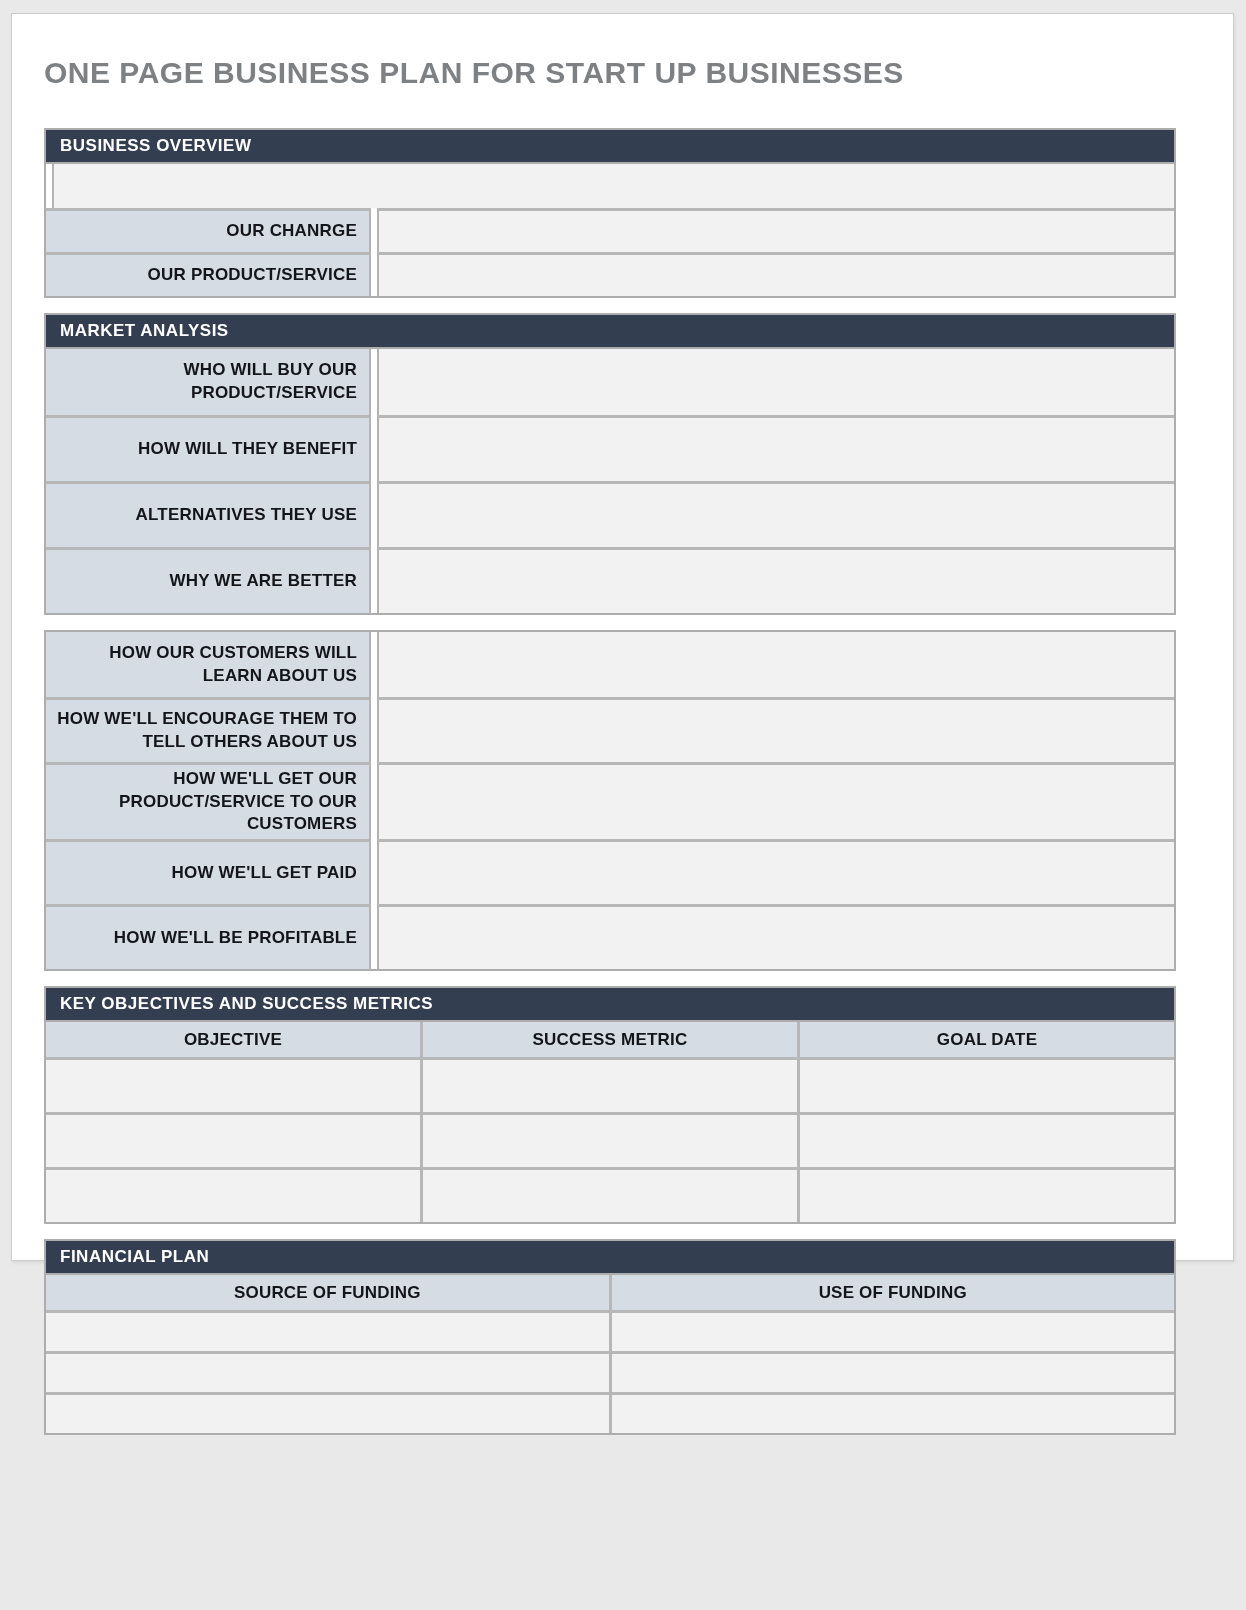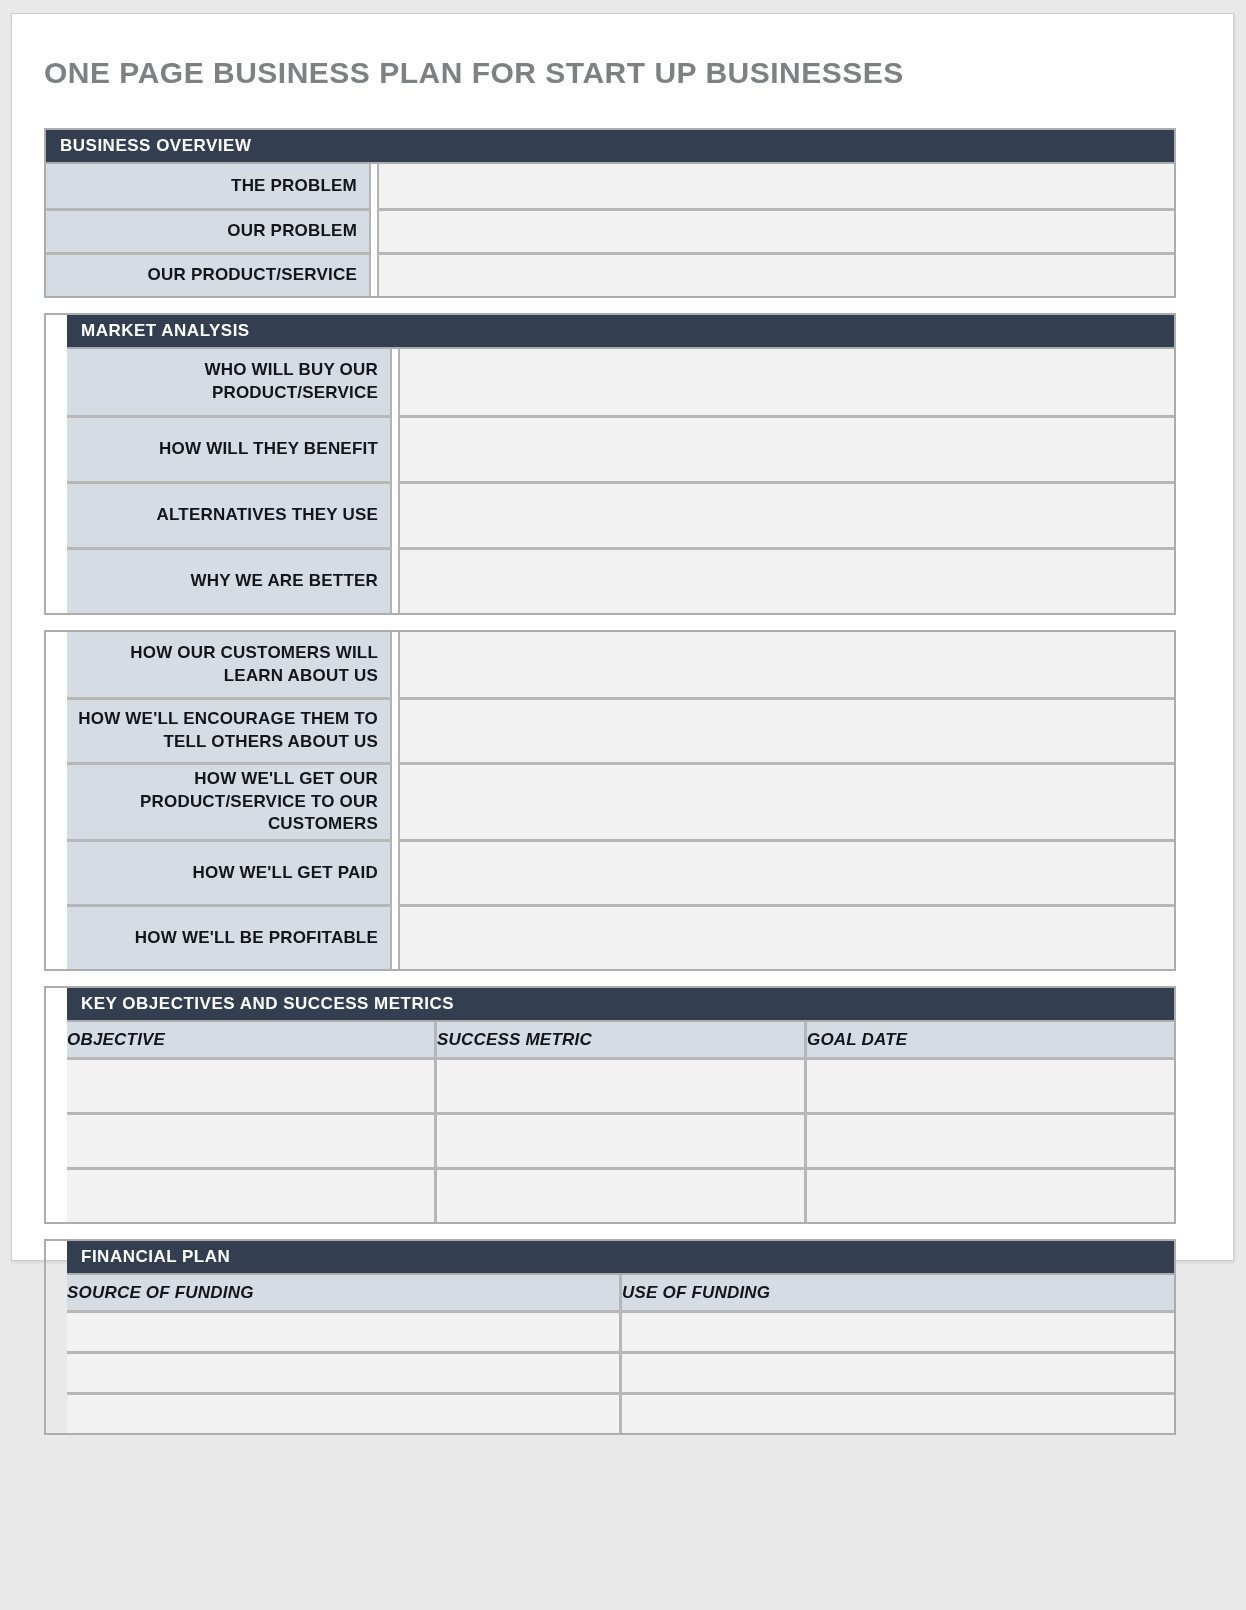--- a/index.html
+++ b/index.html
@@ -27,21 +27,21 @@
     font-size: 30px;
     font-weight: 700;
     letter-spacing: 0.5px;
     color: #7e8184;
   }
   .section {
     margin-top: 38px;
     width: 1132px;
     border: 2px solid #adadad;
   }
-  .section + .section { margin-top: 15px; padding-left: 21px; }
+  .section + .section { margin-top: 15px; }
   .section-bar {
     height: 34px;
     background: #333f50;
     display: flex;
     align-items: center;
     padding-left: 14px;
     border-bottom: 2px solid #adadad;
   }
   .section-bar span {
     color: #ffffff;
@@ -81,23 +81,22 @@
   .row-mk { height: 65px; }
   .row-mk-tall { height: 77px; justify-content: space-between; }
   
   .grid-row { display: flex; }
   .grid-row + .grid-row { border-top: 3px solid #b7b7b7; }
   .grid-hcell {
     flex: 1;
     background: #d6dce4;
     display: flex;
     align-items: center;
-    justify-content: flex-start;
+    justify-content: center;
     height: 35px;
-    font-style: italic;
   }
   .grid-hcell span {
     font-weight: 700;
     font-size: 17px;
     letter-spacing: 0.2px;
     color: #14151b;
   }
   .grid-cell { flex: 1; background: #f2f2f2; }
   .grid-hcell + .grid-hcell,
   .grid-cell + .grid-cell { border-left: 3px solid #b7b7b7; }
@@ -109,29 +108,26 @@
 
 <div class="page">
 
   <h1 class="doc-title">ONE PAGE BUSINESS PLAN FOR START UP BUSINESSES</h1>
 
   <div class="section">
     <div class="section-bar">
       <span>BUSINESS OVERVIEW</span>
     </div>
     <div class="form-row row-bo">
-      <div class="label-cell">
-          <span>THE PROBLEM</span>
-        </div>
       <div class="gutter"></div>
       <div class="value-cell"></div>
     </div>
     <div class="form-row row-bo">
       <div class="label-cell">
-          <span>OUR PROBLEM</span>
+          <span>OUR CHANRGE</span>
         </div>
       <div class="gutter"></div>
       <div class="value-cell"></div>
     </div>
     <div class="form-row row-bo">
       <div class="label-cell">
           <span>OUR PRODUCT/SERVICE</span>
         </div>
       <div class="gutter"></div>
       <div class="value-cell"></div>

